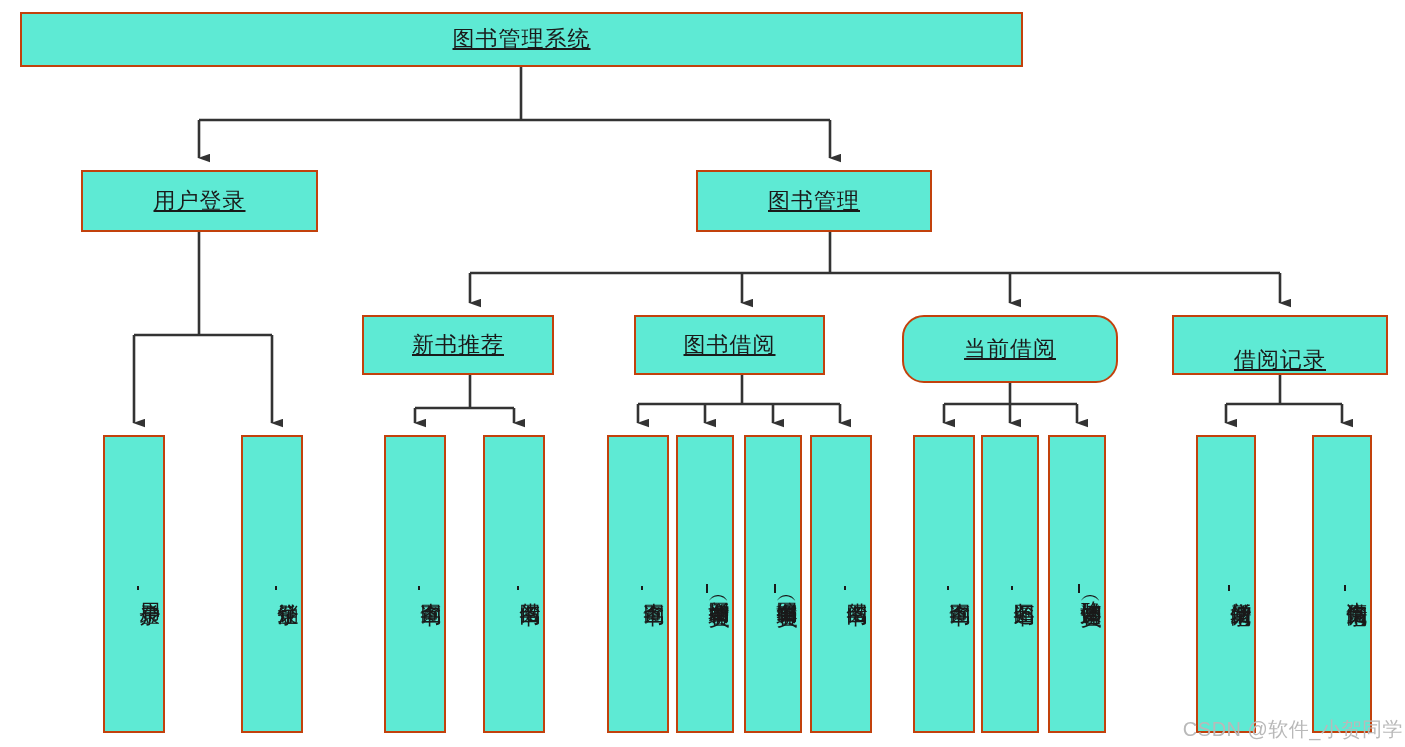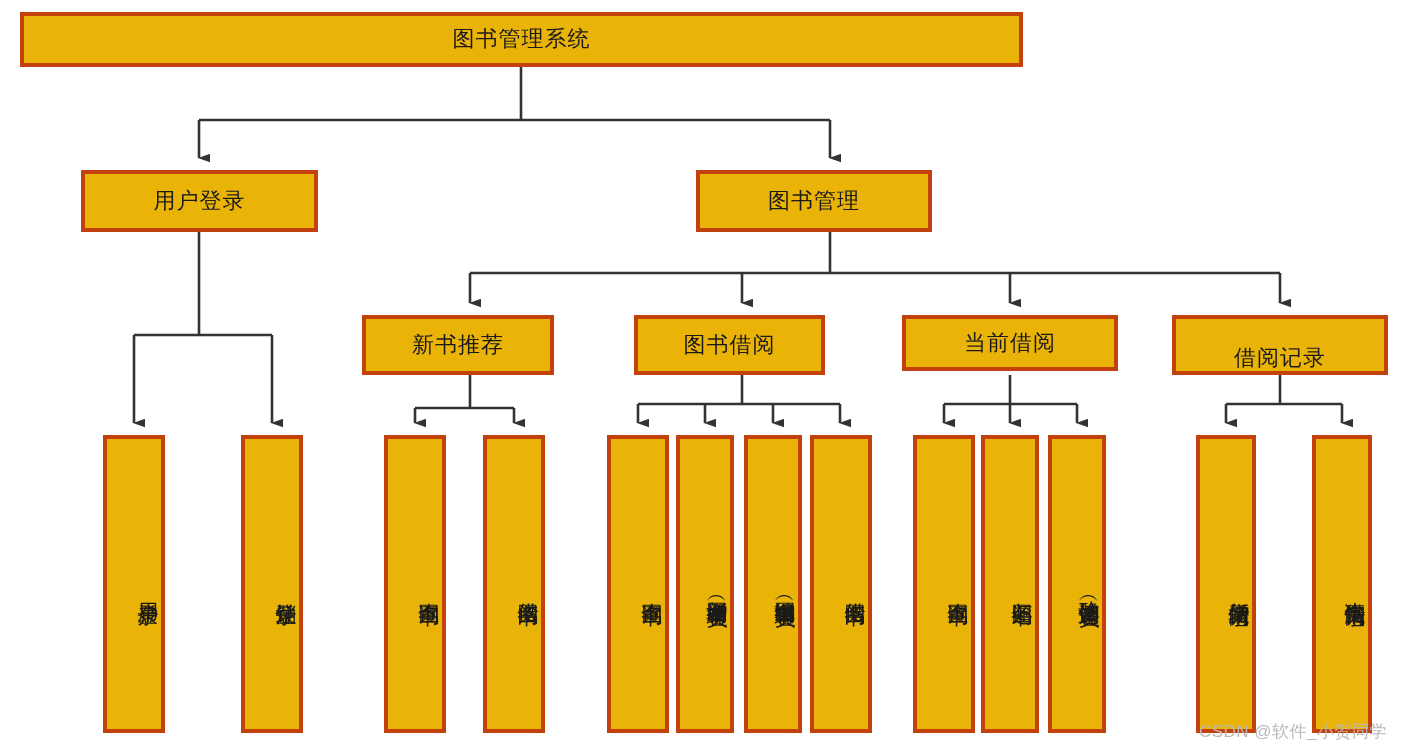--- a/index.html
+++ b/index.html
@@ -20,28 +20,29 @@
   #edges {
     position: absolute;
     left: 0;
     top: 0;
     width: 1405px;
     height: 747px;
   }
   .node {
     position: absolute;
     box-sizing: border-box;
-    border: 4px solid #c2410c;
-    background: #eab308;
+    border: 2px solid #c2410c;
+    background: #5eead4;
     color: #1a1a1a;
     display: flex;
     align-items: center;
     justify-content: center;
     text-align: center;
     z-index: 2;
+    text-decoration: underline;
   }
   .node.h {
     font-size: 22px;
     line-height: 1.2;
     letter-spacing: 1px;
   }
   .node.v {
     font-size: 21px;
     line-height: 1.22;
     letter-spacing: 1px;
@@ -52,23 +53,23 @@
     padding-top: 8px;
   }
   .node.v .vtext {
     writing-mode: vertical-rl;
     text-orientation: upright;
     display: block;
     white-space: nowrap;
   }
   .watermark {
     position: absolute;
-    right: 18px;
+    right: 2px;
     bottom: 4px;
-    font-size: 17px;
+    font-size: 20px;
     color: #b9b9b9;
     letter-spacing: 0.5px;
     z-index: 3;
     white-space: nowrap;
   }
 </style>
 </head>
 <body>
 
 <div id="canvas">
@@ -136,21 +137,21 @@
   </div>
 
   <div class="node h" style="left:362px; top:315px; width:192px; height:60px;">
     <span>新书推荐</span>
   </div>
 
   <div class="node h" style="left:634px; top:315px; width:191px; height:60px;">
     <span>图书借阅</span>
   </div>
 
-  <div class="node h" style="left:902px; top:315px; width:216px; height:56px;">
+  <div class="node h" style="left:902px; top:315px; width:216px; height:68px;border-radius:22px;">
     <span>当前借阅</span>
   </div>
 
   <div class="node h" style="left:1172px; top:315px; width:216px; height:60px;align-items:flex-end;">
     <span>借阅记录</span>
   </div>
 
   <div class="node v" style="left:103px; top:435px; width:62px; height:298px;">
     <span class="vtext">用户登录</span>
   </div>

